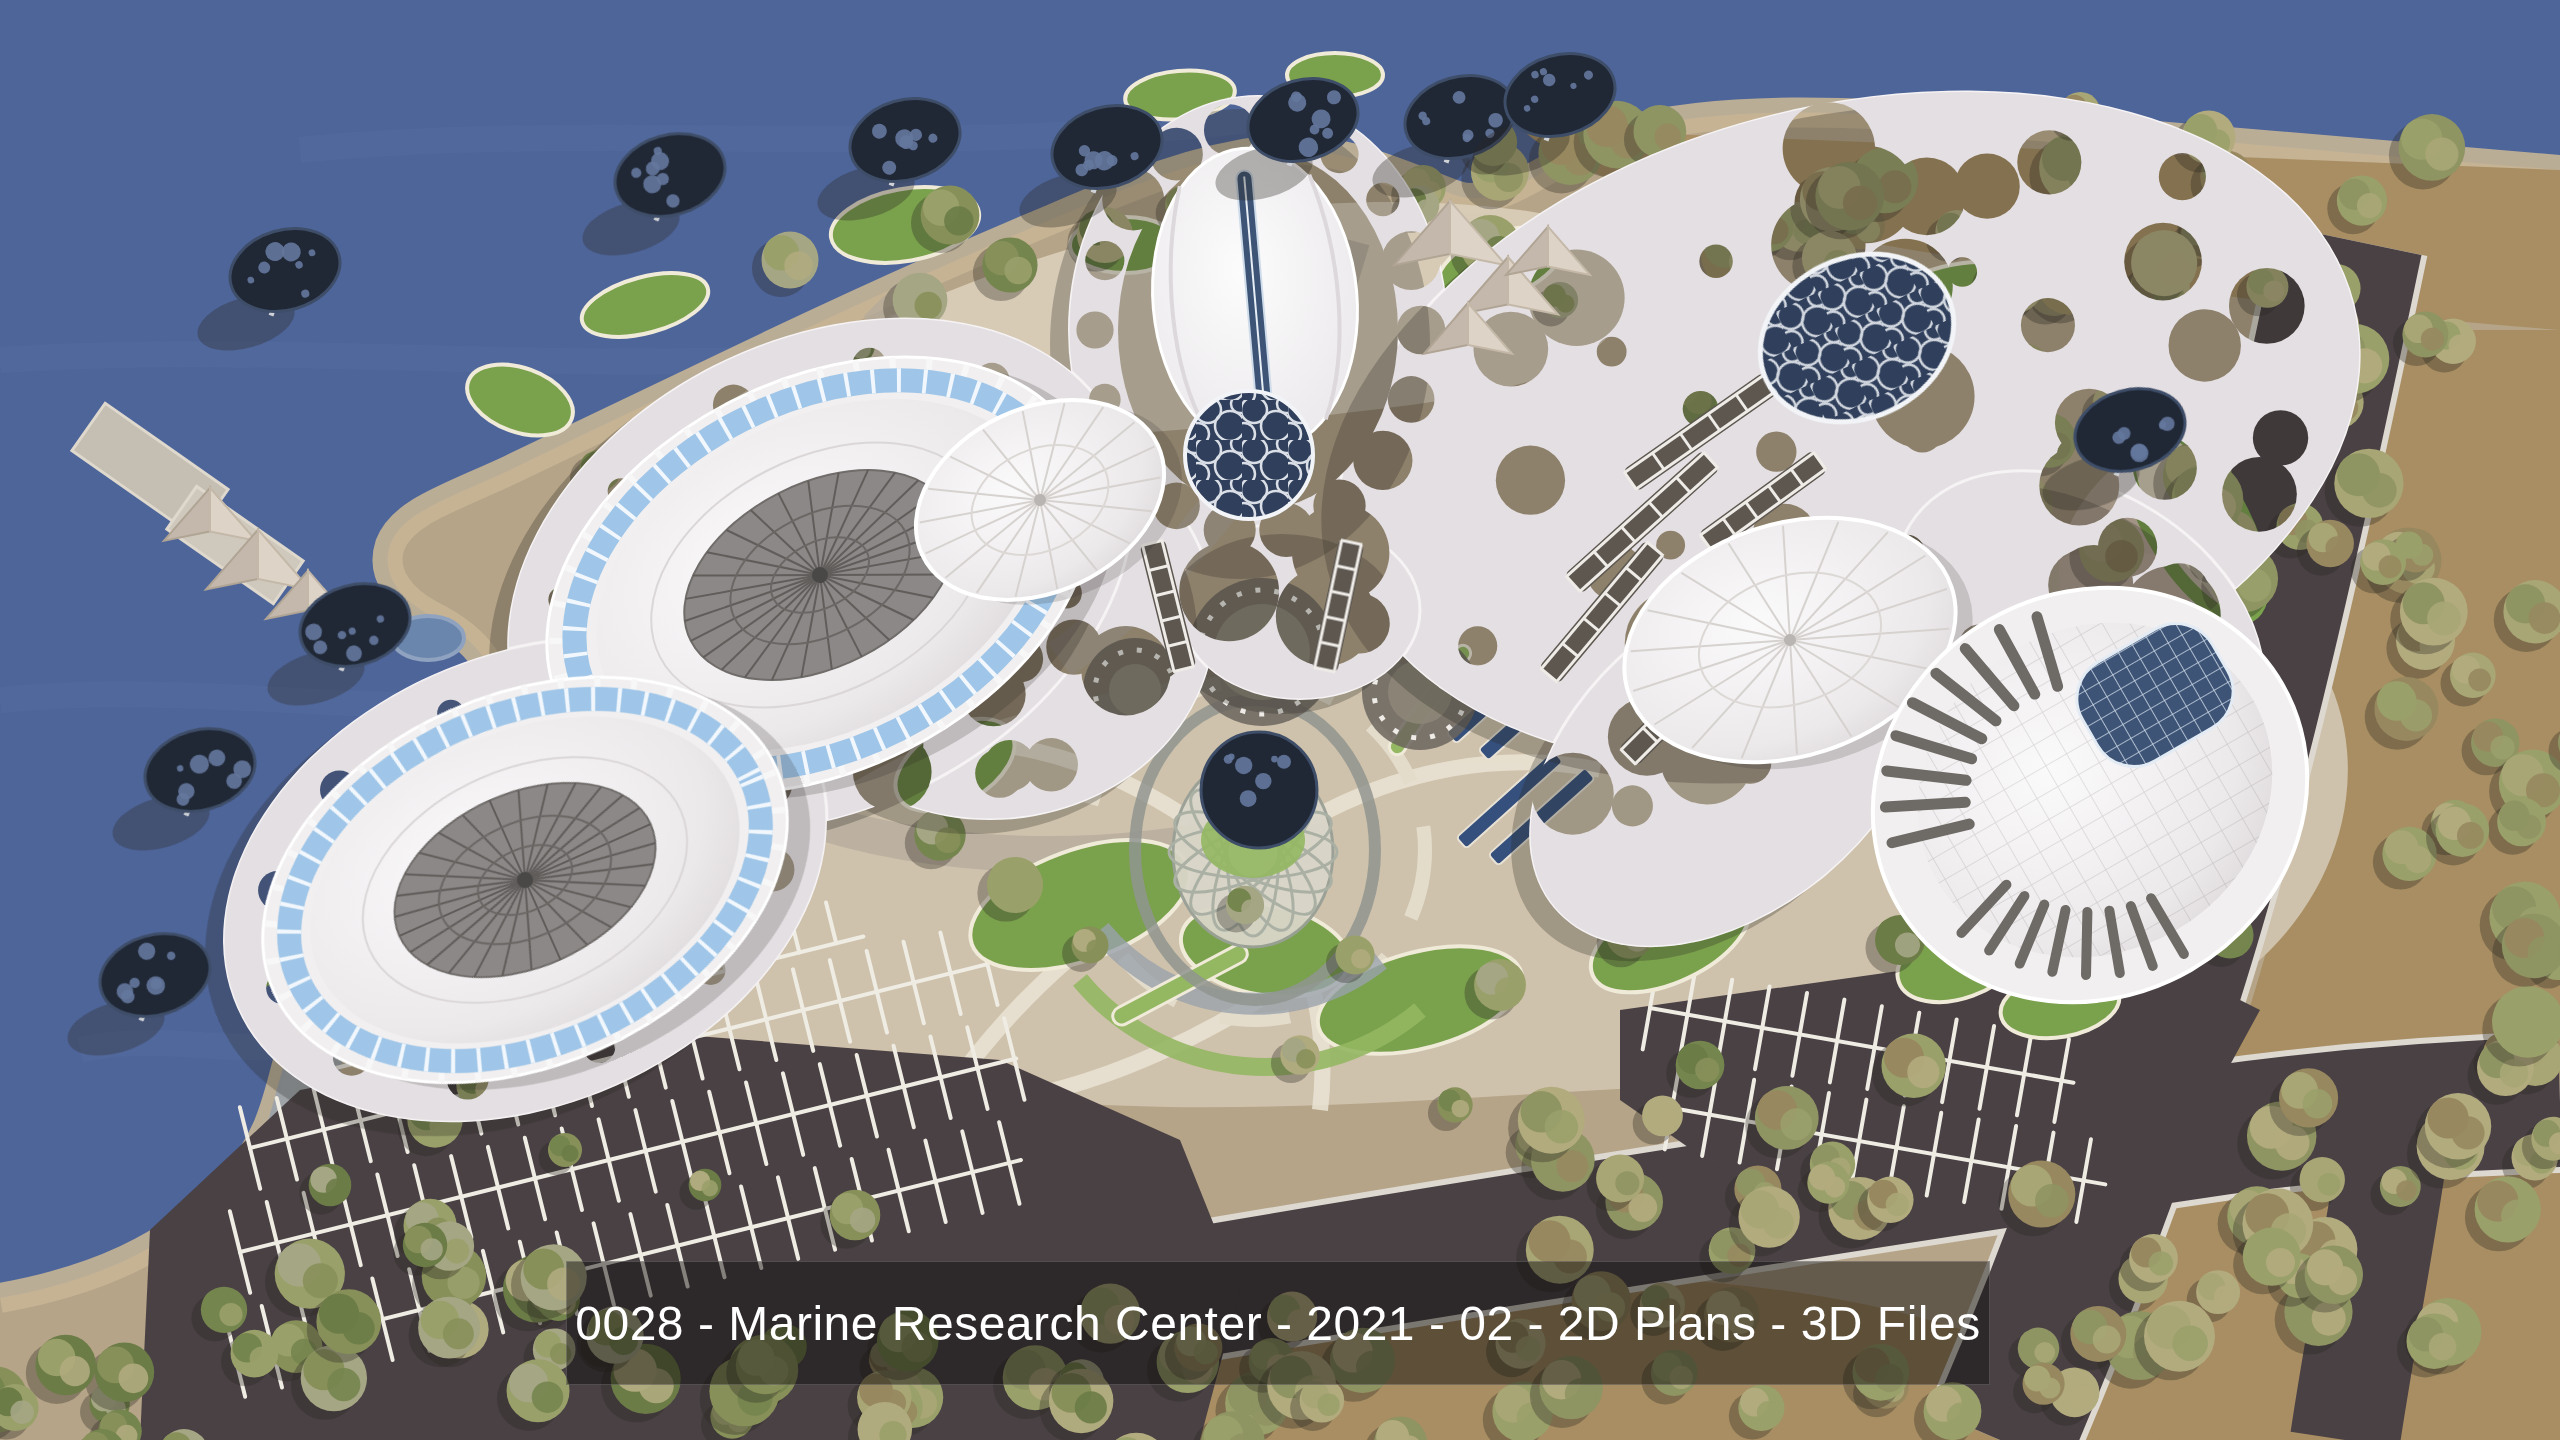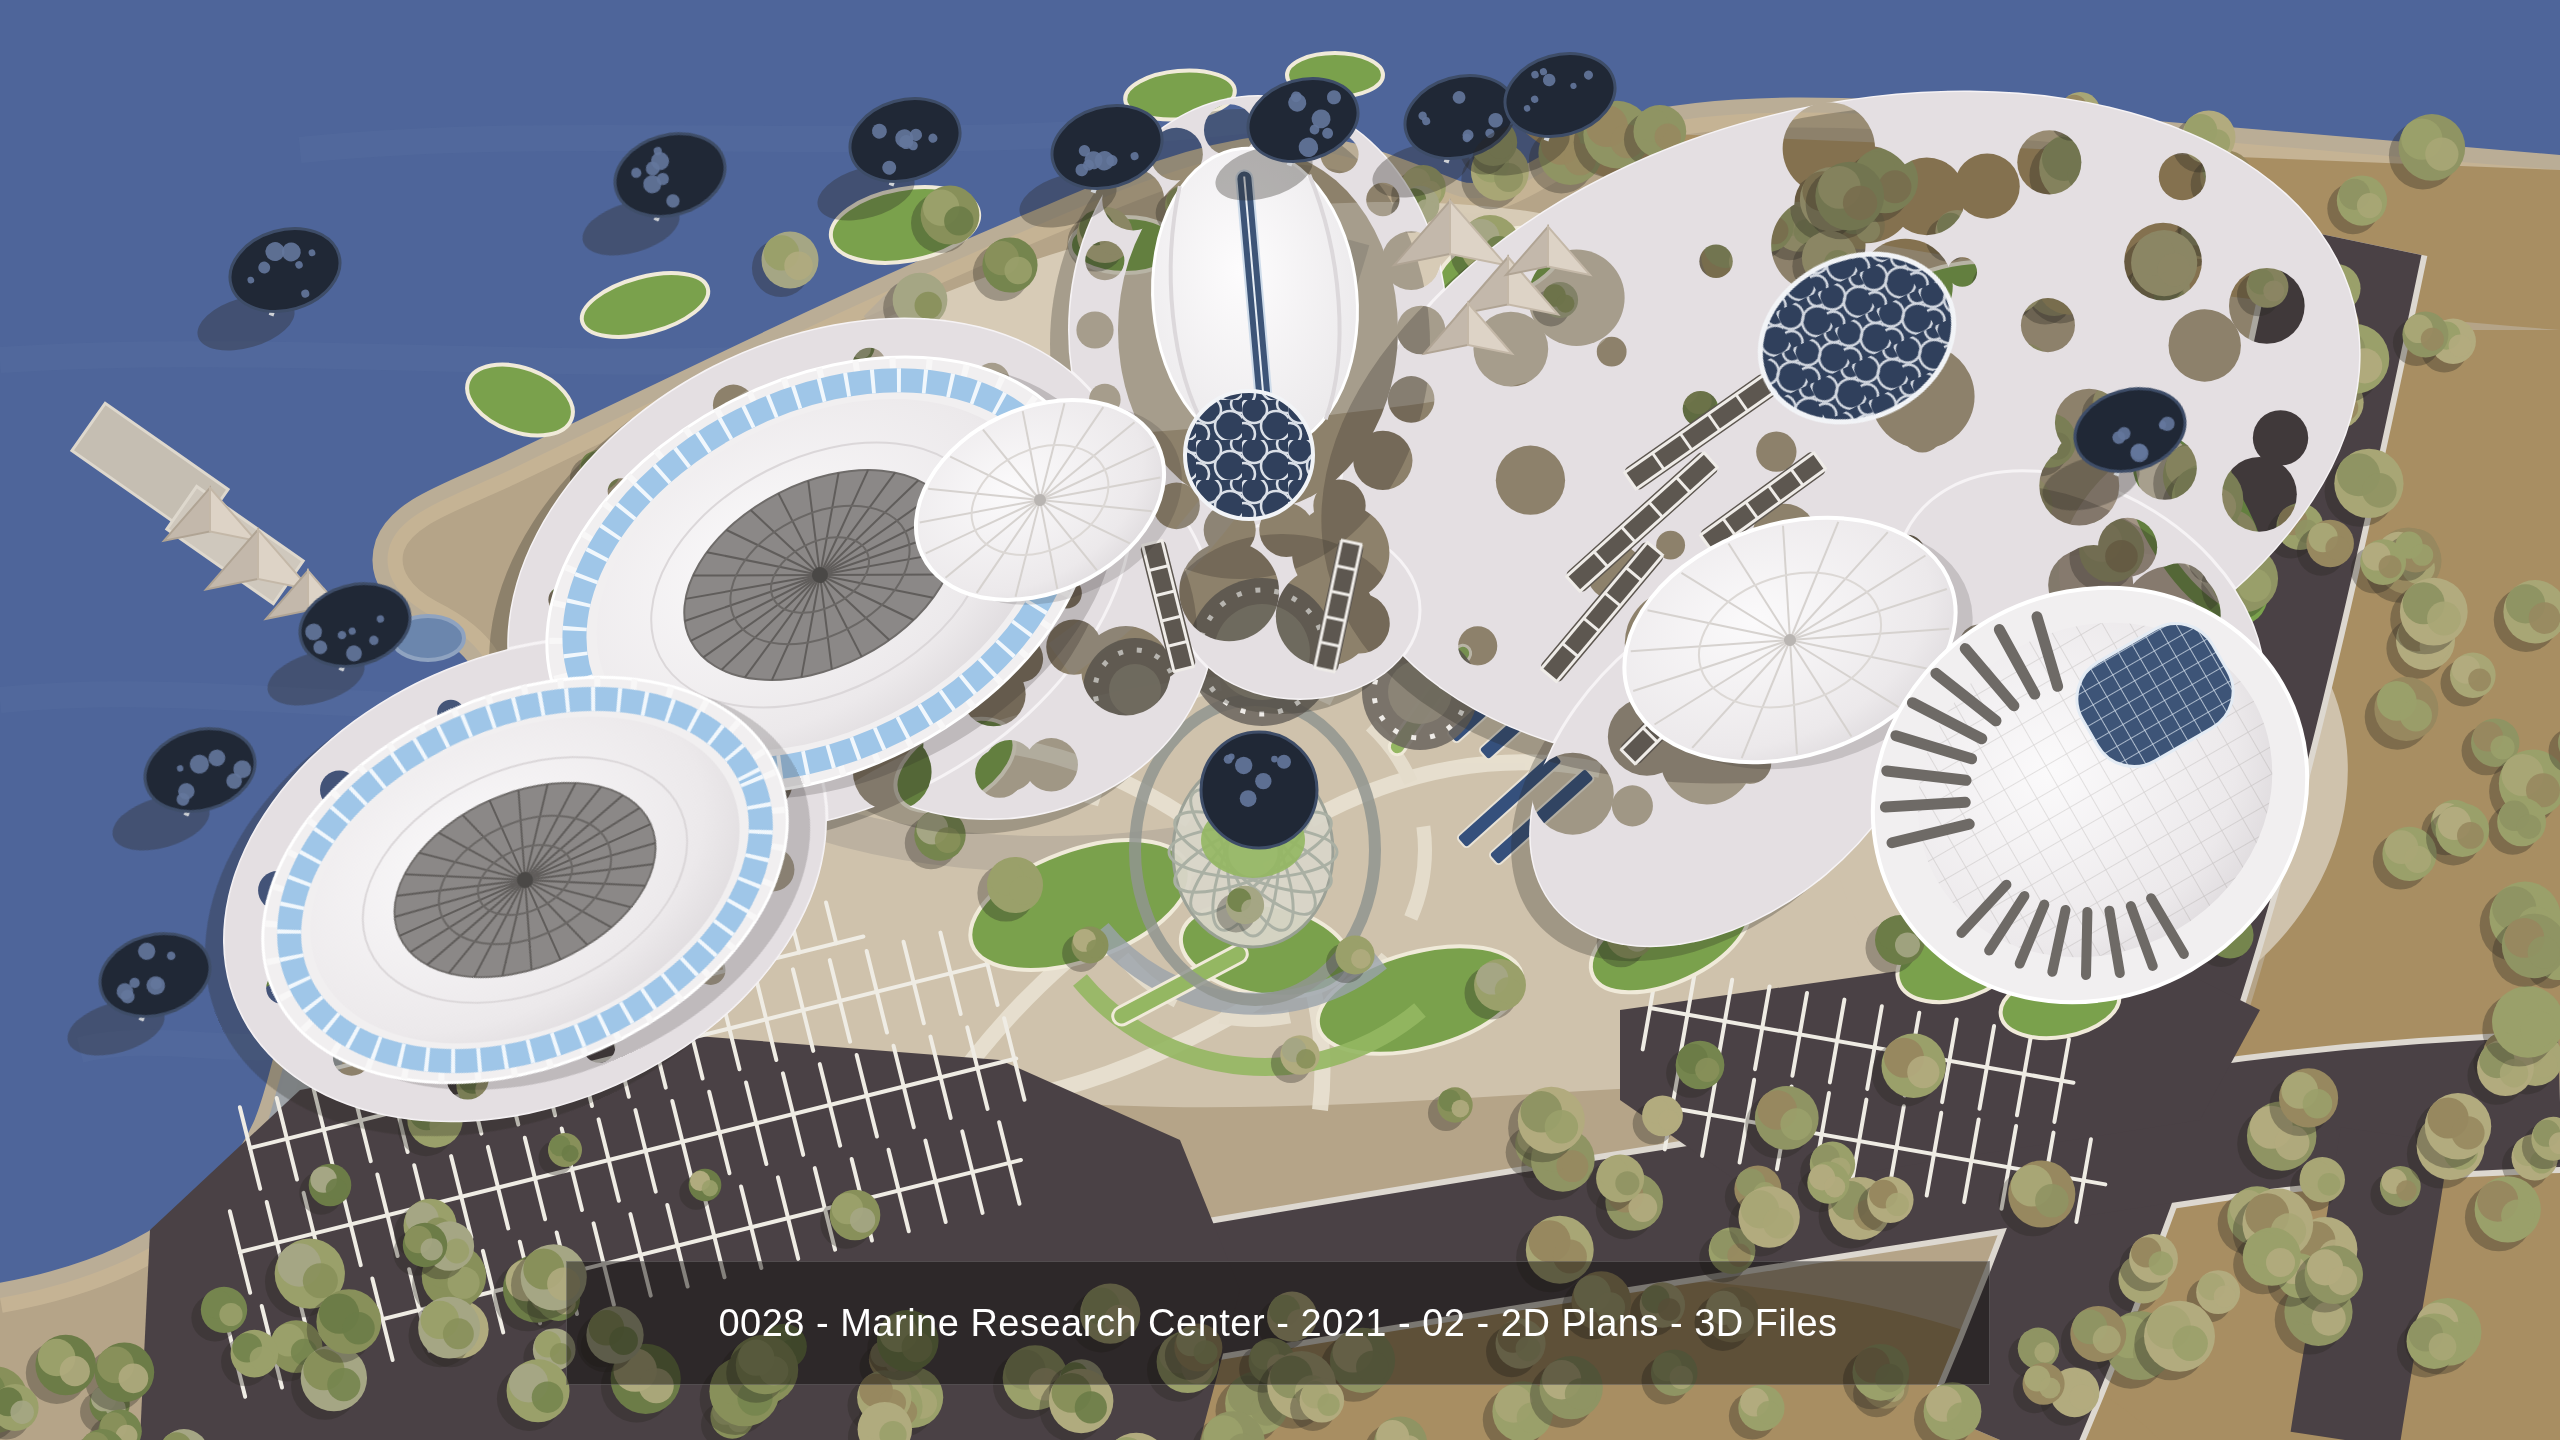--- a/index.html
+++ b/index.html
@@ -5,21 +5,21 @@
   html,body{margin:0;padding:0;}
   body{width:2560px;height:1440px;position:relative;overflow:hidden;
        background:#4e659a;font-family:"Liberation Sans",sans-serif;}
   #scene{position:absolute;left:0;top:0;width:2560px;height:1440px;}
   .water{fill:var(--water);}
   .land{fill:var(--sand);}
   .stall{stroke:var(--stall);stroke-width:4;stroke-linecap:round;}
   #caption-bar{position:absolute;left:566px;top:1261px;width:1424px;height:124px;
        background:var(--caption_bg);border:1px solid rgba(255,255,255,0.18);
        display:flex;align-items:center;justify-content:center;box-sizing:border-box;}
-  #caption-bar span{color:var(--caption_text);font-size:38px;letter-spacing:0.5px;white-space:nowrap;}
+  #caption-bar span{color:var(--caption_text);font-size:48px;letter-spacing:0.5px;white-space:nowrap;}
 </style>
 </head>
 <body>
 
 <svg id="scene" viewBox="0 0 2560 1440">
   <defs>
     <radialGradient id="fabGrad" cx="0.42" cy="0.38" r="0.75">
       <stop offset="0" stop-color="#fbfafb"></stop>
         <stop offset="0.7" stop-color="#ece9eb"></stop>
         <stop offset="1" stop-color="#d8d4d7"></stop>

